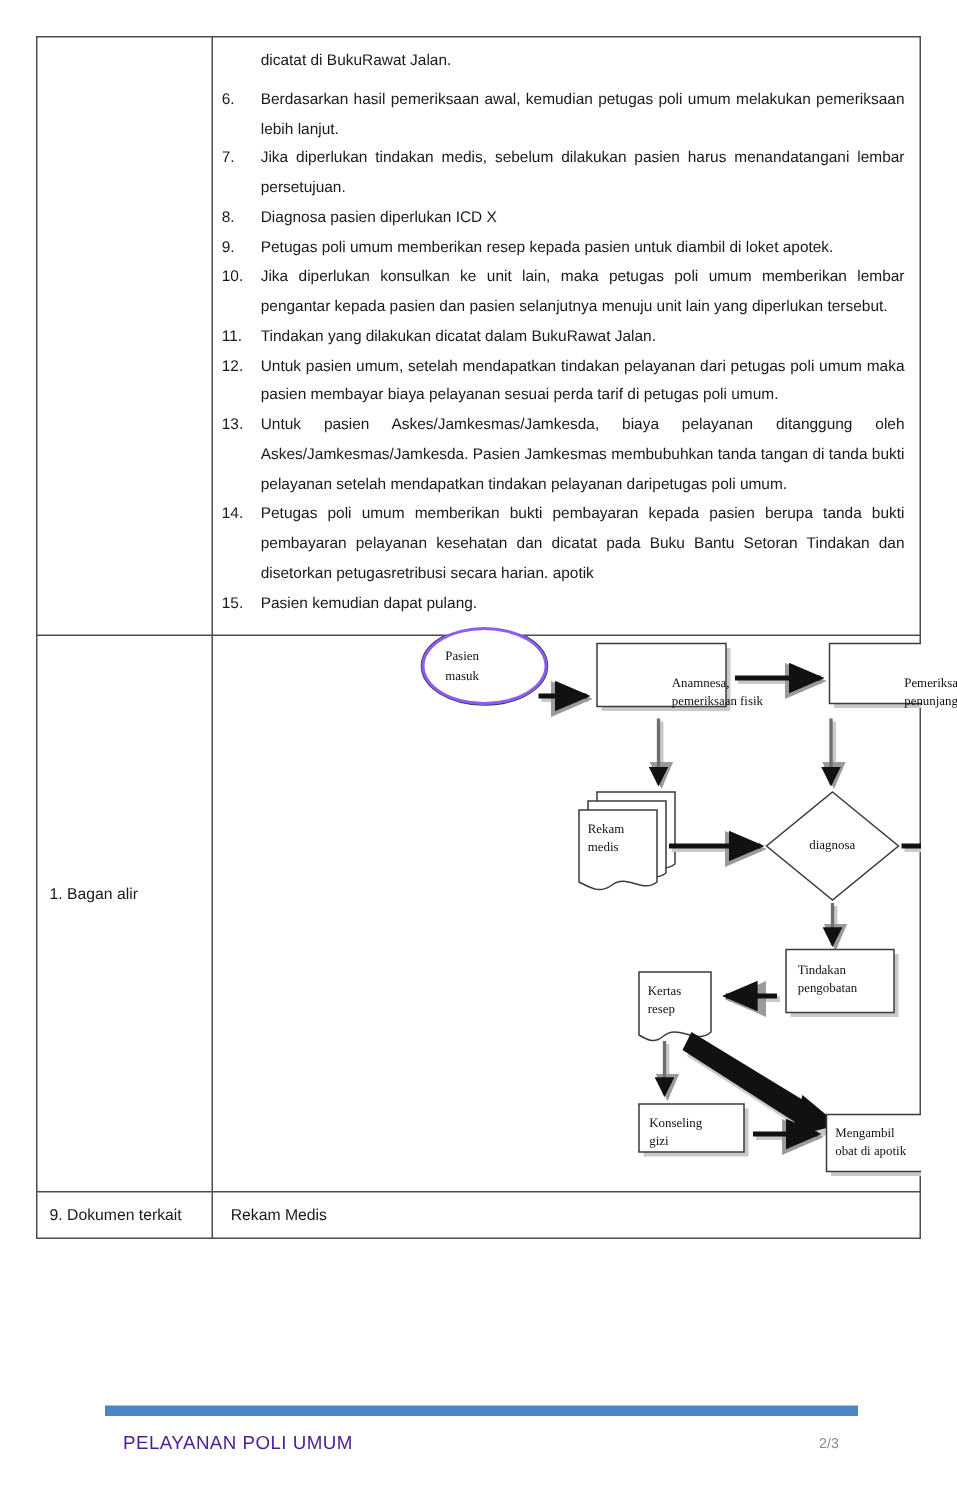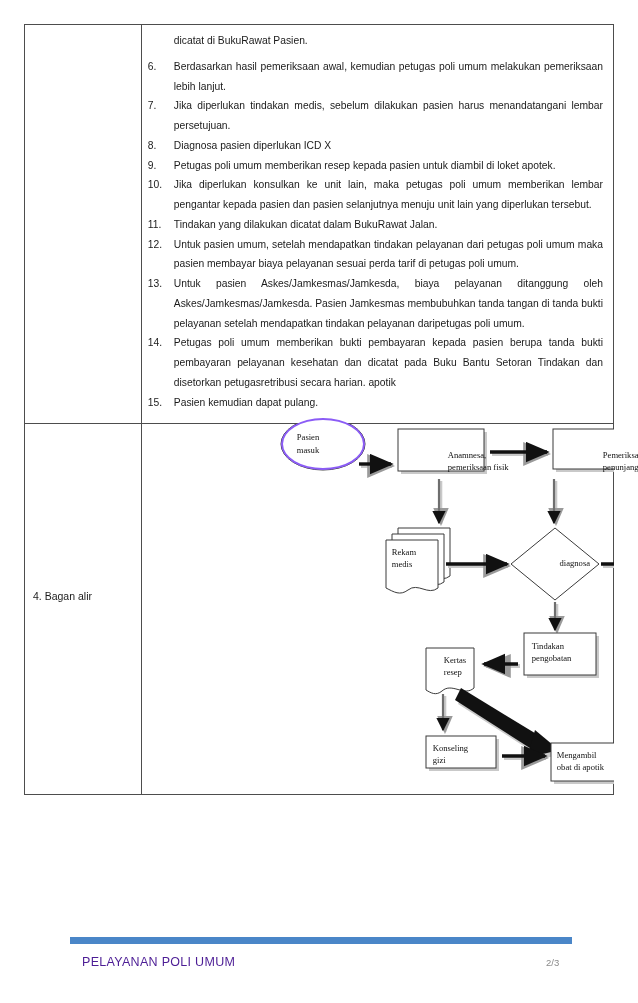--- a/index.html
+++ b/index.html
@@ -131,39 +131,39 @@
 <div class="page">
 
   <table class="doc-table">
     <tbody>
 
       <tr>
         <td class="col-label">
           <div class="label-cell"></div>
         </td>
         <td class="col-body">
-          <div class="first-frag">dicatat di BukuRawat Pasien.</div>
+          <div class="first-frag">dicatat di BukuRawat Jalan.</div>
           <ul class="steps" id="steps-list">
               <li><span class="num">6.</span><span>Berdasarkan hasil pemeriksaan awal, kemudian petugas poli umum melakukan pemeriksaan lebih lanjut.</span></li>
               <li><span class="num">7.</span><span>Jika diperlukan tindakan medis, sebelum dilakukan pasien harus menandatangani lembar persetujuan.</span></li>
               <li><span class="num">8.</span><span>Diagnosa pasien diperlukan ICD X</span></li>
               <li><span class="num">9.</span><span>Petugas poli umum memberikan resep kepada pasien untuk diambil di loket apotek.</span></li>
               <li><span class="num">10.</span><span>Jika diperlukan konsulkan ke unit lain, maka petugas poli umum memberikan lembar pengantar kepada pasien dan pasien selanjutnya menuju unit lain yang diperlukan tersebut.</span></li>
               <li><span class="num">11.</span><span>Tindakan yang dilakukan dicatat dalam BukuRawat Jalan.</span></li>
               <li><span class="num">12.</span><span>Untuk pasien umum, setelah mendapatkan tindakan pelayanan dari petugas poli umum maka pasien membayar biaya pelayanan sesuai perda tarif di petugas poli umum.</span></li>
               <li><span class="num">13.</span><span>Untuk pasien Askes/Jamkesmas/Jamkesda, biaya pelayanan ditanggung oleh Askes/Jamkesmas/Jamkesda. Pasien Jamkesmas membubuhkan tanda tangan di tanda bukti pelayanan setelah mendapatkan tindakan pelayanan daripetugas poli umum.</span></li>
               <li><span class="num">14.</span><span>Petugas poli umum memberikan bukti pembayaran kepada pasien berupa tanda bukti pembayaran pelayanan kesehatan dan dicatat pada Buku Bantu Setoran Tindakan dan disetorkan petugasretribusi secara harian. apotik</span></li>
               <li><span class="num">15.</span><span>Pasien kemudian dapat pulang.</span></li>
             </ul>
         </td>
       </tr>
 
       <tr>
         <td class="col-label">
-          <div class="label-cell mid" style="padding-top:165px;">4. Bagan alir</div>
+          <div class="label-cell mid" style="padding-top:165px;">1. Bagan alir</div>
         </td>
         <td class="col-body flow-cell">
           <div class="flow">
 
             <svg width="472" height="370" viewBox="0 0 472 370" style="position:absolute;left:0;top:0;">
               <defs>
                 <marker id="ah" markerWidth="7" markerHeight="7" refX="6.2" refY="3" orient="auto">
                   <path d="M0,0 L7,3 L0,6 z" fill="#111"></path>
                 </marker>
                 <marker id="ahg" markerWidth="7" markerHeight="7" refX="6.2" refY="3" orient="auto">
@@ -260,45 +260,53 @@
             </div>
 
             <div class="node rect" style="left:411px;top:5px;width:72px;height:40px;border:none;background:transparent;">
               <span>Pemeriksaan<br>penunjang</span>
             </div>
 
             <div class="node doc-text" style="left:250px;top:122px;width:52px;">
               <span>Rekam<br>medis</span>
             </div>
 
-            <div class="node diamond-label" style="left:401px;top:131px;width:64px;height:18px;">
+            <div class="node diamond-label" style="left:381px;top:131px;width:64px;height:18px;">
               <span>diagnosa</span>
             </div>
 
             <div class="node" style="left:390px;top:216px;width:62px;">
               <span>Tindakan<br>pengobatan</span>
             </div>
 
-            <div class="node" style="left:302px;top:230px;width:44px;">
+            <div class="node" style="left:290px;top:230px;width:44px;">
               <span>Kertas<br>resep</span>
             </div>
 
             <div class="node" style="left:291px;top:318px;width:62px;">
               <span>Konseling<br>gizi</span>
             </div>
 
             <div class="node" style="left:415px;top:325px;width:64px;">
               <span>Mengambil<br>obat di apotik</span>
             </div>
 
           </div>
         </td>
       </tr>
 
 
+      <tr>
+        <td class="col-label">
+          <div class="label-cell">9. Dokumen terkait</div>
+        </td>
+        <td class="col-body">
+          <div class="label-cell" style="padding-left:12px;">Rekam Medis</div>
+        </td>
+      </tr>
 
     </tbody>
   </table>
 
   <div class="footer-bar"></div>
   <div class="footer-title">PELAYANAN POLI UMUM</div>
   <div class="footer-page">2/3</div>
 
 </div>
 

